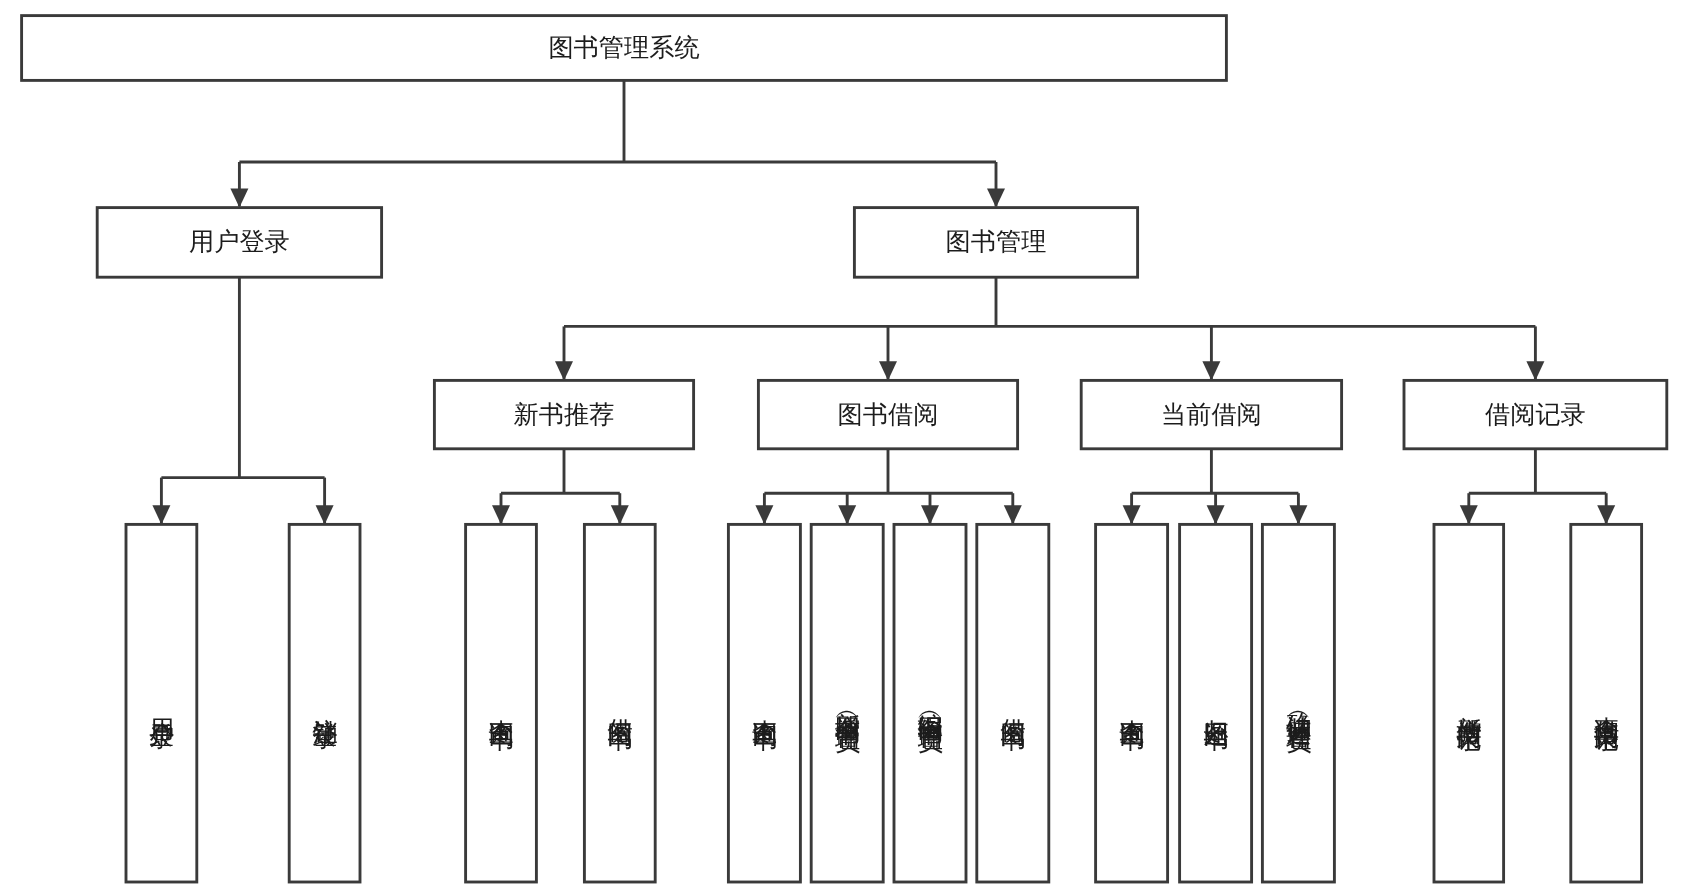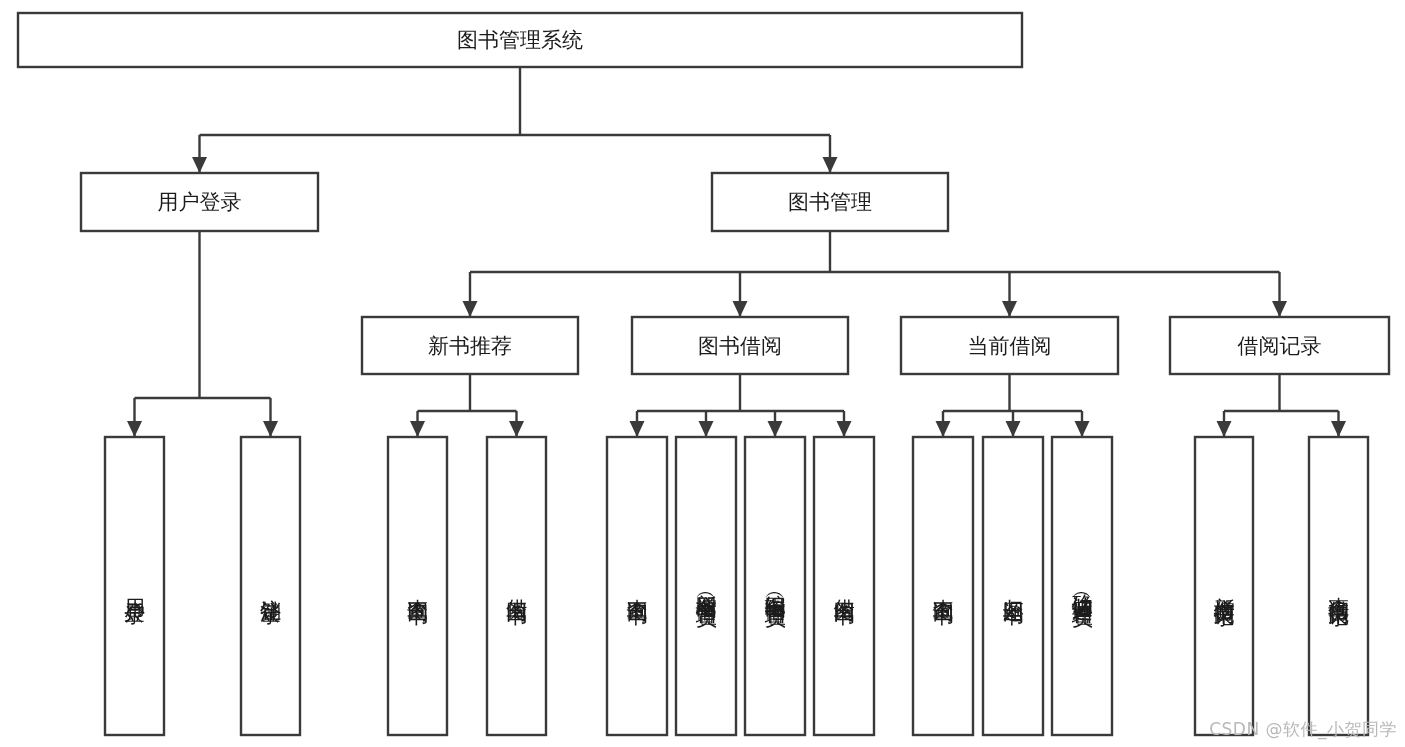--- a/index.html
+++ b/index.html
@@ -242,14 +242,13 @@
         <span class="leaf-label">确认归还（管理员）</span>
       </div>
       <div class="leaf-label-wrap" style="left: 1195px; top: 437px; width: 58px; height: 298px;">
         <span class="leaf-label">新增借阅记录</span>
       </div>
       <div class="leaf-label-wrap" style="left: 1309px; top: 437px; width: 59px; height: 298px;">
         <span class="leaf-label">查询借阅记录</span>
       </div>
     </div>
 
-  <div id="watermark">CSDN @软件_小贺同学</div>
 </div>
 
 </body></html>

